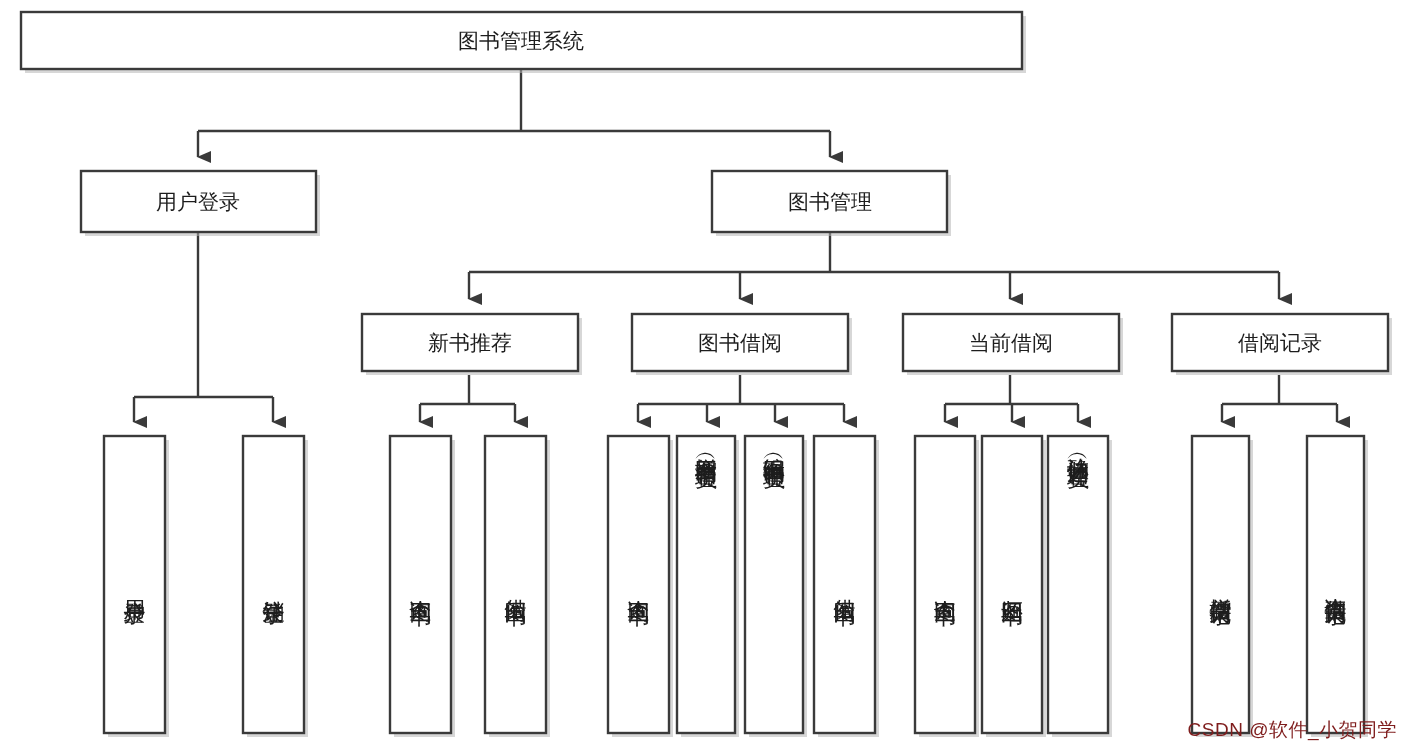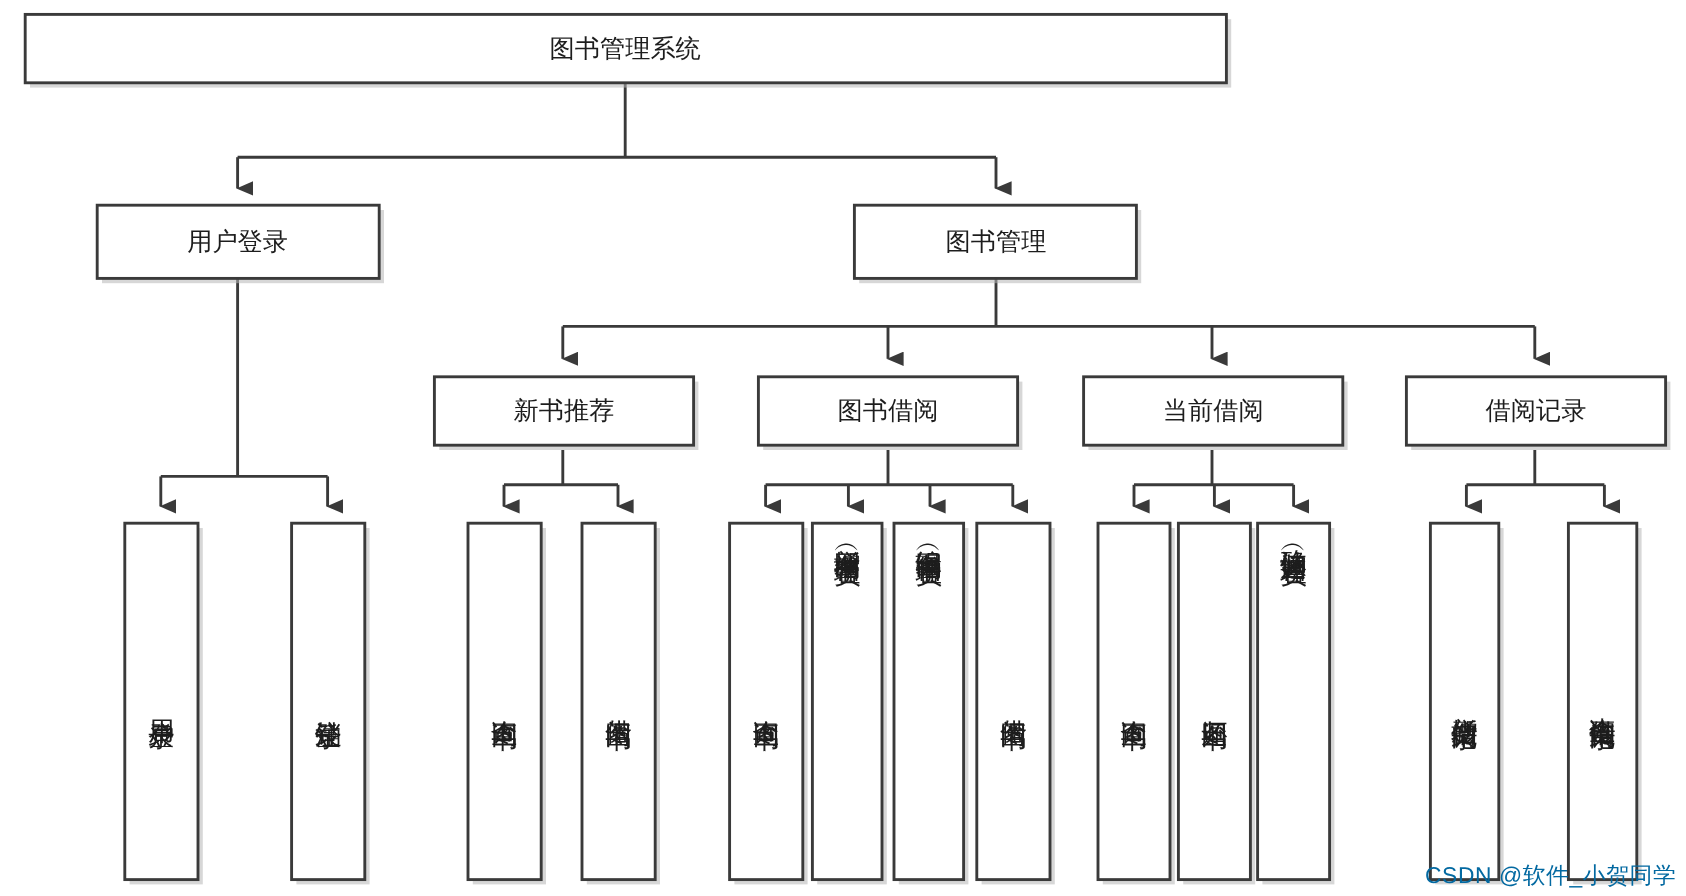--- a/index.html
+++ b/index.html
@@ -68,21 +68,21 @@
     color: #1d1d1d;
     letter-spacing: 1.5px;
     white-space: nowrap;
   }
   .watermark {
     position: absolute;
     right: 8px;
     bottom: 4px;
     font-family: "Liberation Sans", sans-serif;
     font-size: 19px;
-    color: #0369a1;
+    color: #7f1d1d;
     letter-spacing: .5px;
     white-space: nowrap;
   }
 </style>
 </head>
 <body>
 
 <div id="diagram-root">
 
   <svg class="diagram" viewBox="0 0 1405 747">

